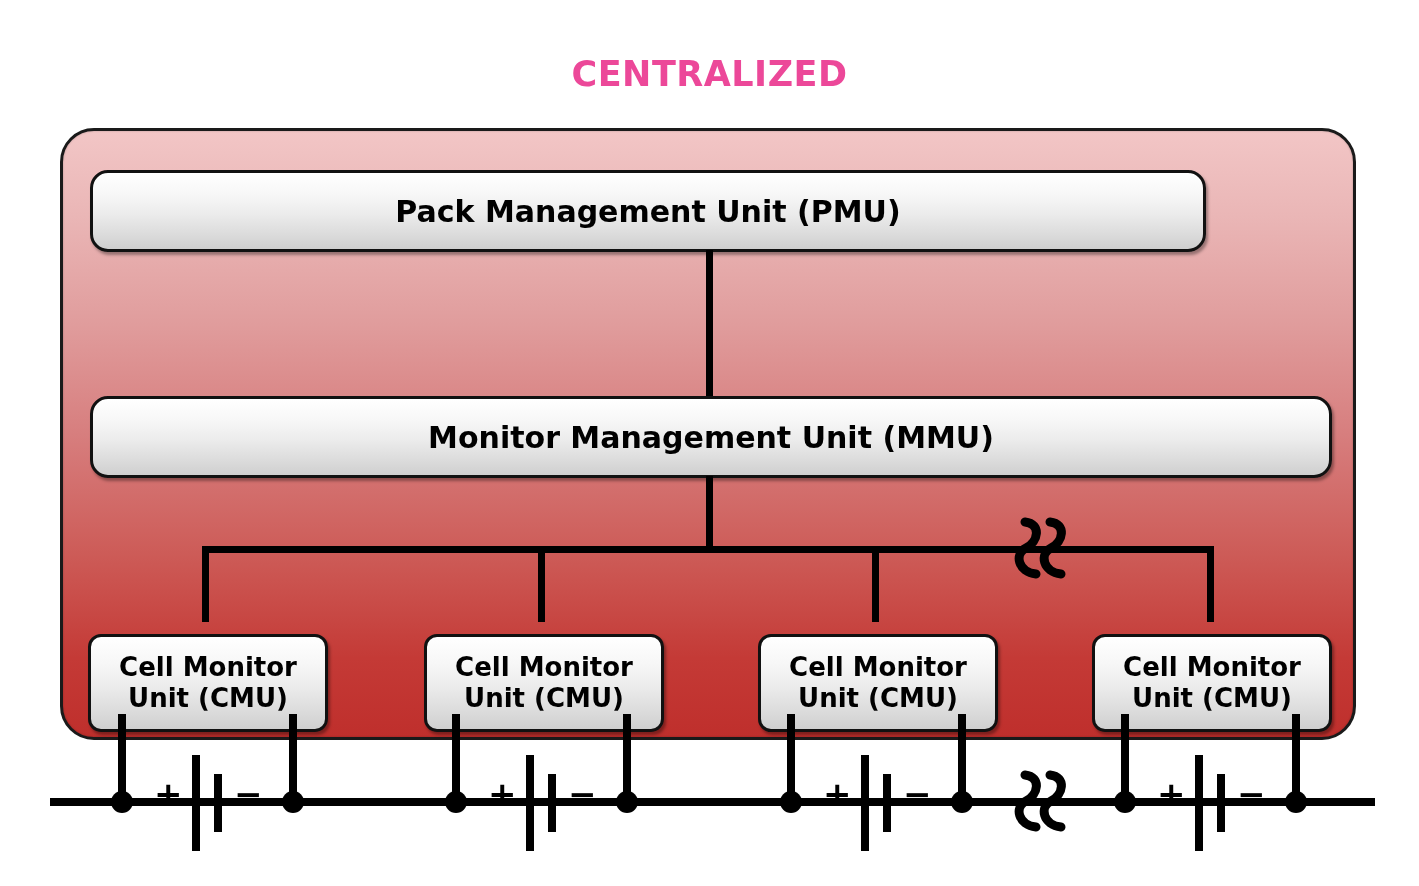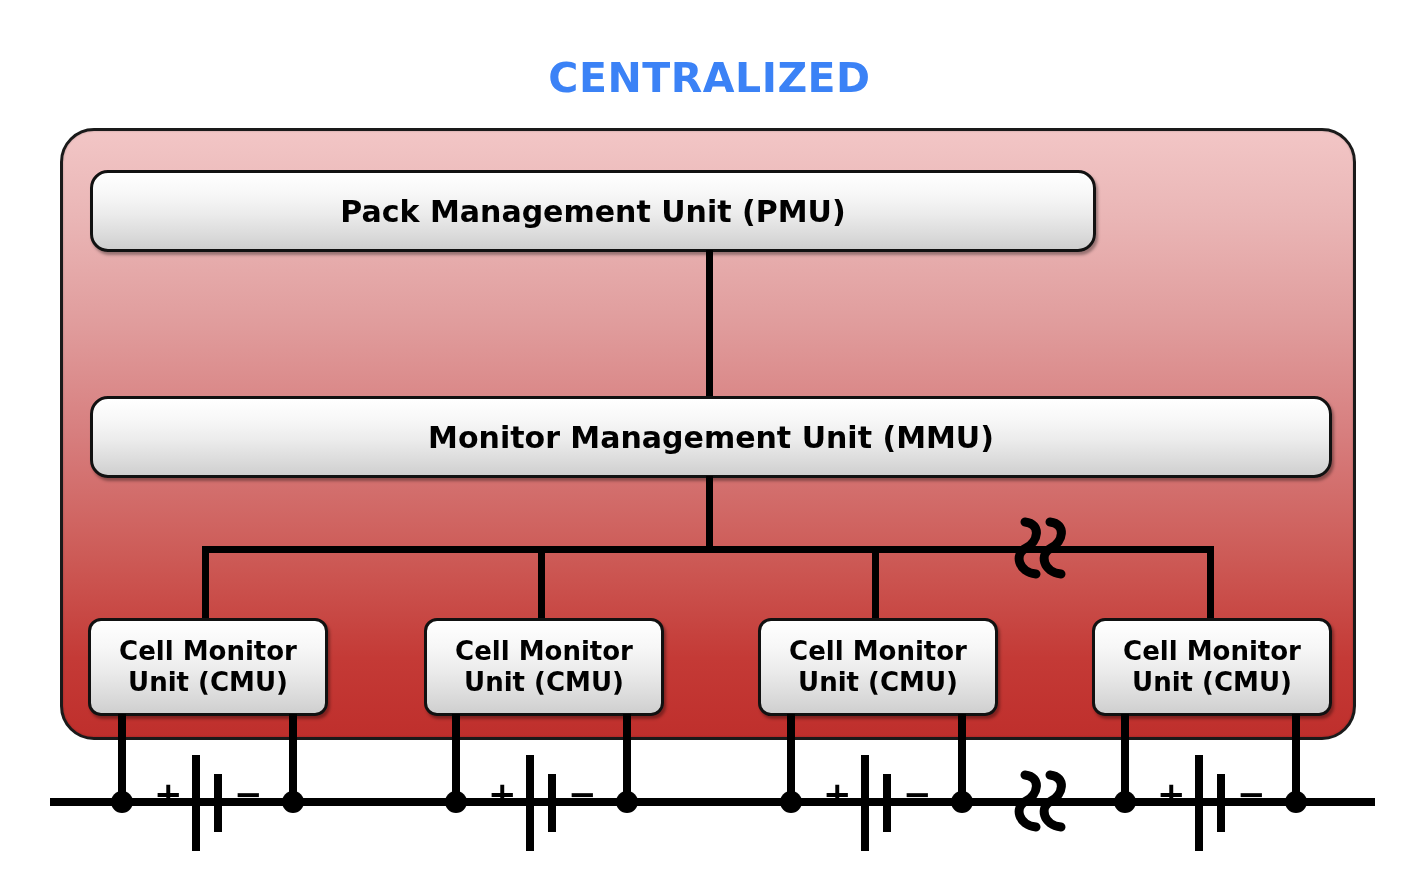--- a/index.html
+++ b/index.html
@@ -18,24 +18,24 @@
     overflow: hidden;
   }
 
   
   .diagram-title {
     position: absolute;
     left: 0;
     top: 54px;
     width: 1419px;
     text-align: center;
-    font-size: 41px;
+    font-size: 35px;
     font-weight: 700;
     letter-spacing: 0.5px;
-    color: #3b82f6;
+    color: #ec4899;
     font-family: "DejaVu Sans", "Liberation Sans", sans-serif;
   }
 
   
   .pack-container {
     position: absolute;
     left: 60px;
     top: 128px;
     width: 1296px;
     height: 612px;
@@ -76,20 +76,21 @@
     font-size: 30px;
     font-weight: 600;
     border-radius: 18px;
   }
   .cmu-box {
     font-size: 26px;
     font-weight: 600;
     line-height: 1.18;
     border-radius: 13px;
     padding: 0 6px;
+    margin-top: 16px;
   }
   .cmu-box span { display: block; }
 
   
   .wire {
     position: absolute;
     background: #000000;
   }
   .wire-v { width: 7px; }
   .wire-h { height: 7px; }
@@ -153,21 +154,21 @@
 </style>
 </head>
 <body>
 
 <div id="stage">
 
   <div class="diagram-title">CENTRALIZED</div>
 
   <div class="pack-container"></div>
 
-  <div class="unit-box unit-wide" style="left:90px; top:170px; width:1006px; height:82px;">
+  <div class="unit-box unit-wide" style="left:90px; top:170px; width:1116px; height:82px;">
     <span>Pack Management Unit (PMU)</span>
   </div>
 
   <div class="wire wire-v" style="left:706px; top:250px; height:148px;"></div>
 
   <div class="unit-box unit-wide" style="left:90px; top:396px; width:1242px; height:82px;">
     <span>Monitor Management Unit (MMU)</span>
   </div>
 
   <div class="wire wire-v" style="left:706px; top:476px; height:76px;"></div>

